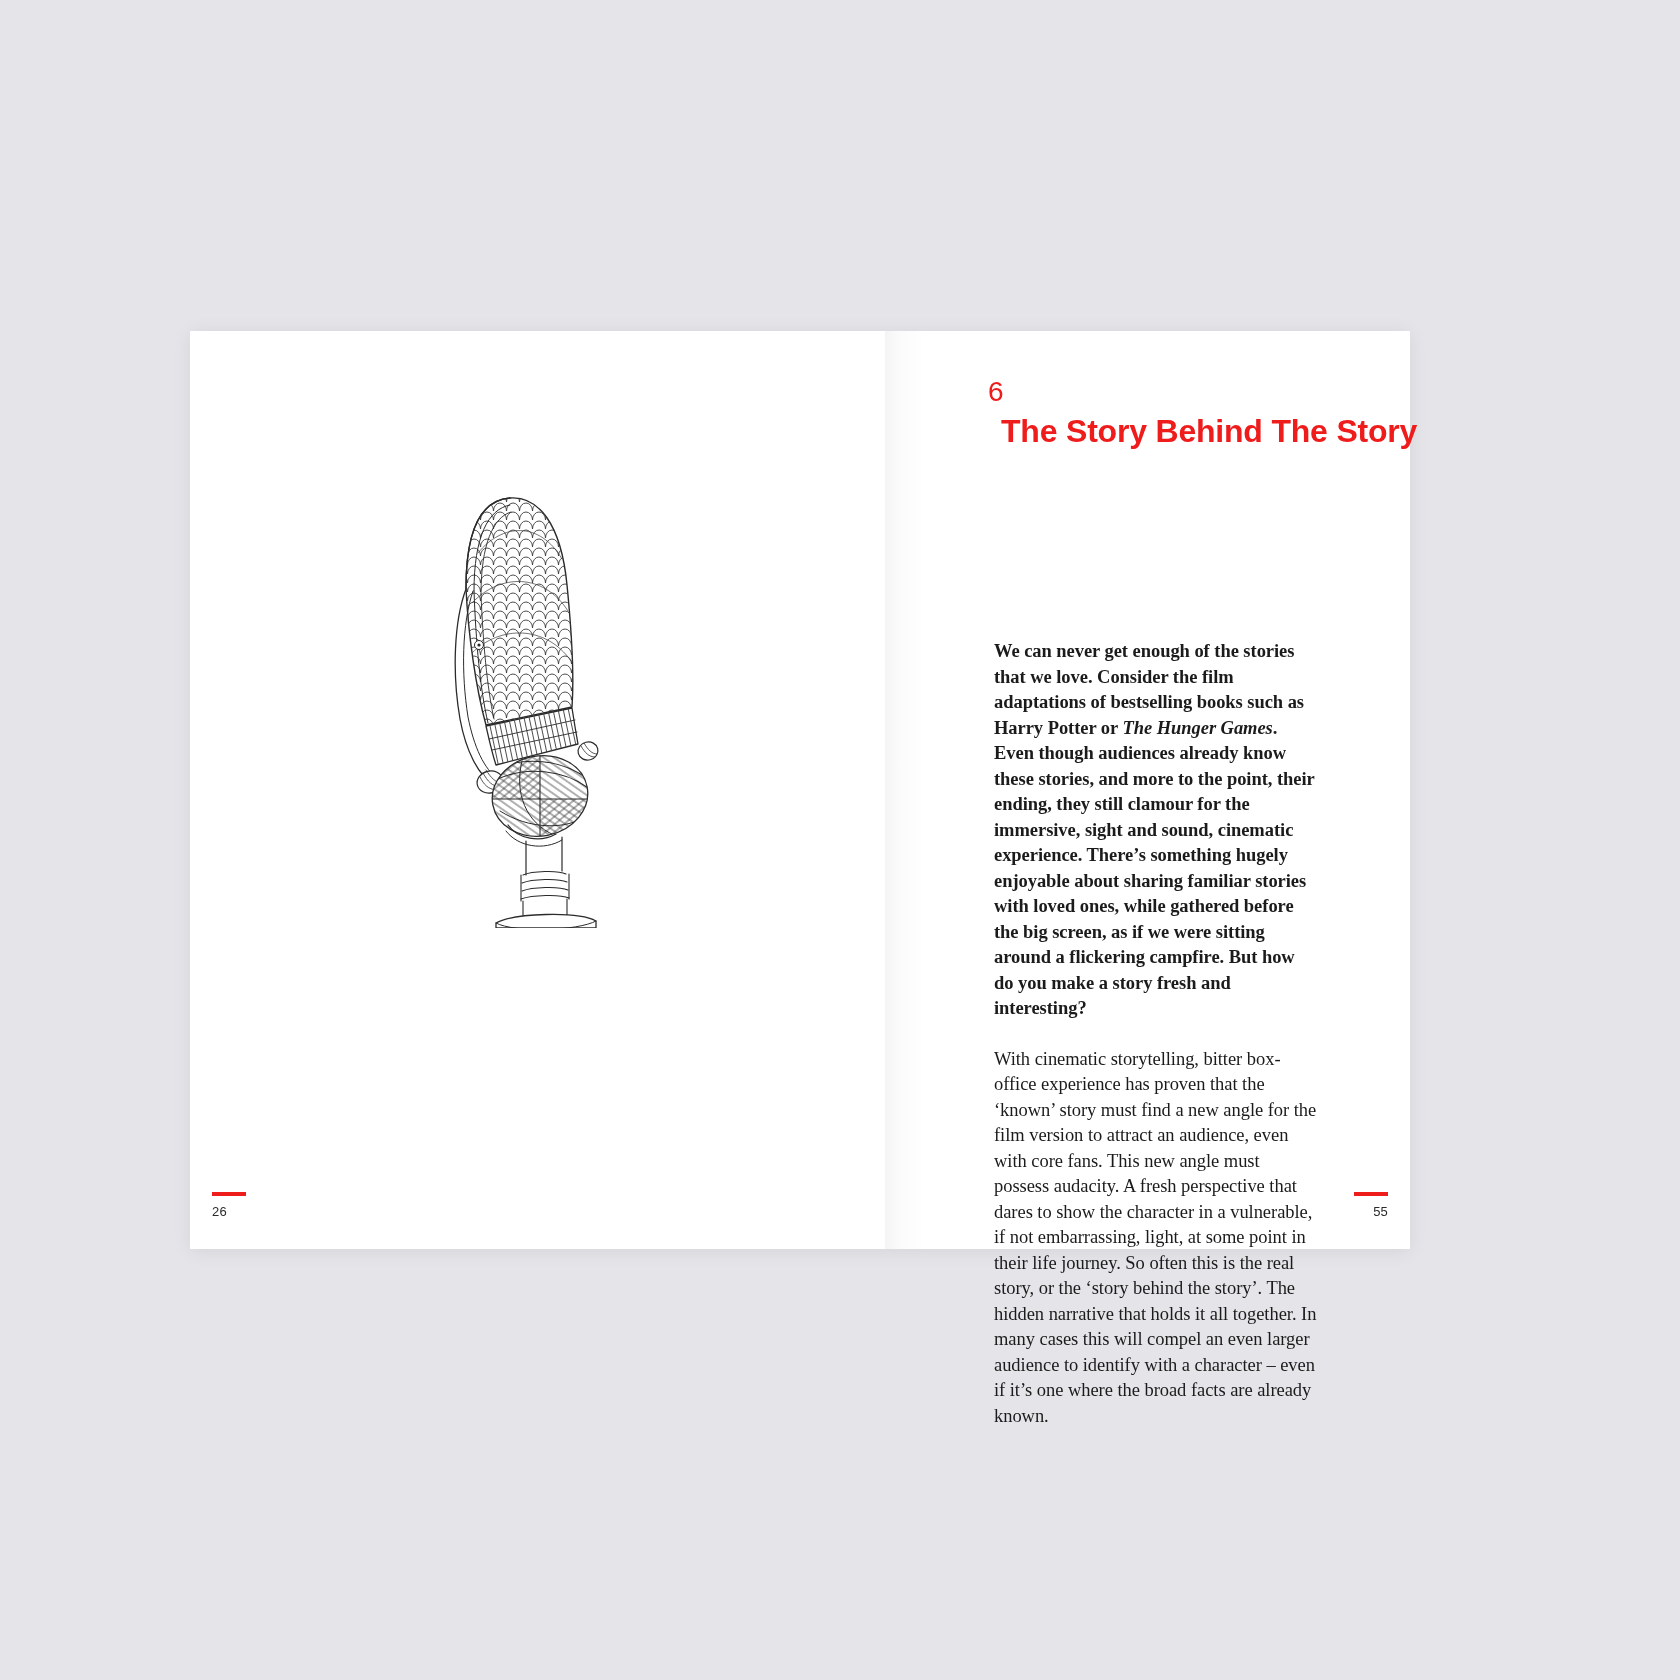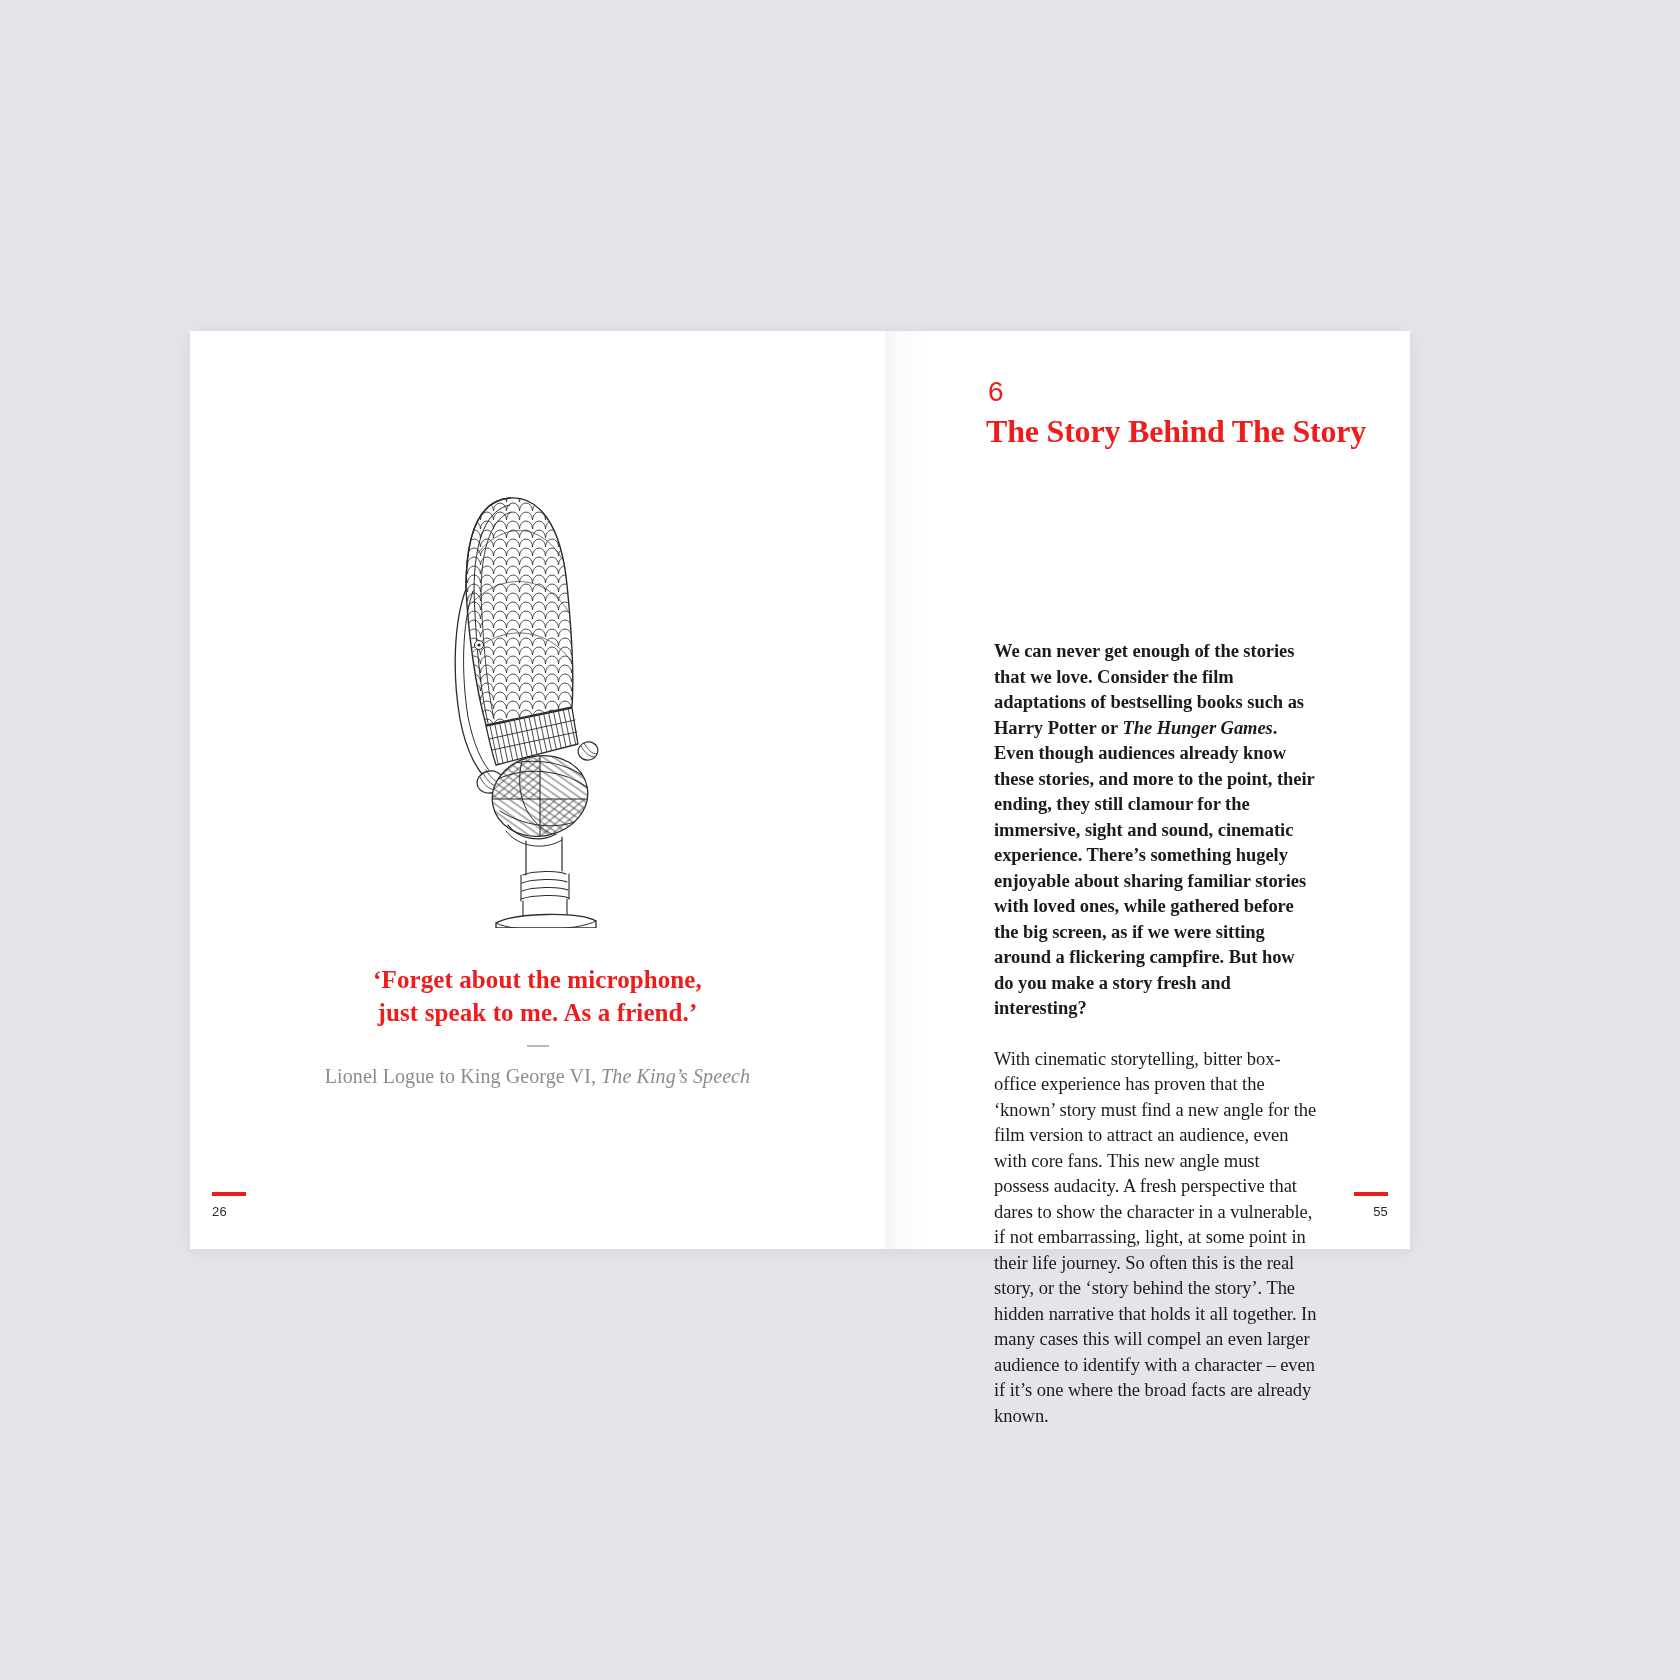--- a/index.html
+++ b/index.html
@@ -95,24 +95,24 @@
     top: 47px;
     color: #ef1c1c;
     font-family: "Liberation Sans", sans-serif;
     font-weight: normal;
     font-size: 28px;
     line-height: 1;
     letter-spacing: 0px;
   }
   .chapter-title {
     position: absolute;
-    left: 101px;
+    left: 116px;
     top: 83px;
     color: #ef1c1c;
-    font-family: Liberation Serif, serif;
+    font-family: Liberation Sans, sans-serif;
     font-weight: bold;
     font-size: 32px;
     line-height: 1.1;
     letter-spacing: -0.2px;
     white-space: nowrap;
   }
 
   
   .body-copy {
     position: absolute;
@@ -277,30 +277,20 @@
 
         <path d="M101 408 L101 424" stroke="#2b2b2b" stroke-width="1.1"></path>
         <path d="M145 406 L145 422" stroke="#2b2b2b" stroke-width="1.1"></path>
 
         <path d="M74 430 C92 420 156 418 174 428 L174 435 L74 435 Z" fill="#ffffff" stroke="#2b2b2b" stroke-width="1.3"></path>
         <path d="M74 430 C92 440 156 438 174 428" stroke="#2b2b2b" stroke-width="1"></path>
         <path d="M88 435 L88 435" stroke="#2b2b2b" stroke-width="1"></path>
       </svg>
     </div>
 
-    <div class="quote-block">
-      <div class="pull-quote">
-        <div>‘Forget about the microphone,</div>
-        <div>just speak to me. As a friend.’</div>
-      </div>
-      <div class="quote-dash"></div>
-      <div class="attribution">
-        <span>Lionel Logue to King George VI, </span><span class="work">The King’s Speech</span>
-      </div>
-    </div>
 
     <div class="folio folio-left">
       <div class="folio-rule"></div>
       <div class="folio-number">26</div>
     </div>
   </div>
 
   <div class="page page-right">
 
     <div class="chapter-number">6</div>

